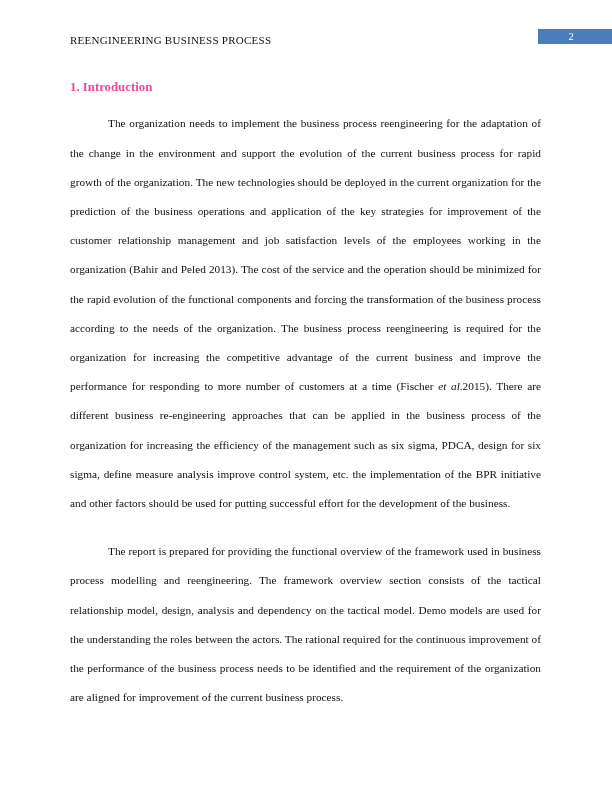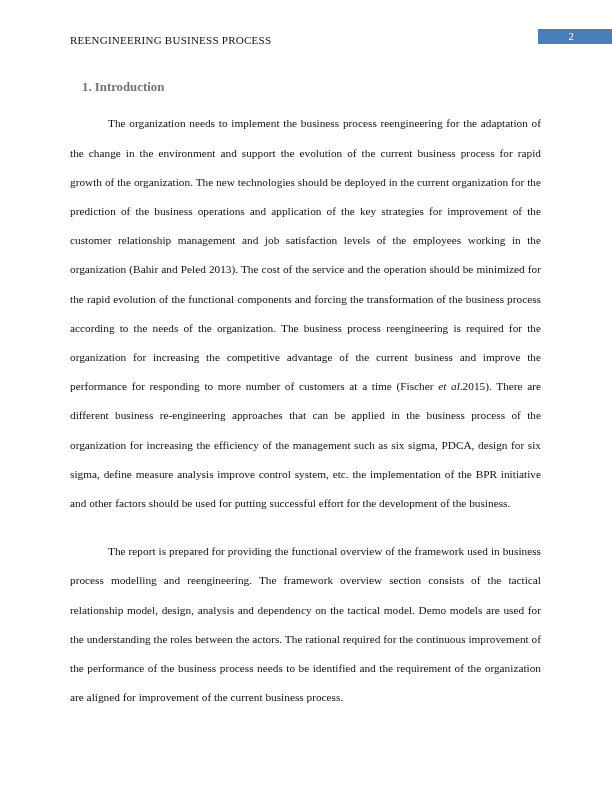--- a/index.html
+++ b/index.html
@@ -61,23 +61,23 @@
   
   #content {
     position: absolute;
     left: 70px;
     top: 80px;
     width: 471px;
   }
   .section-heading {
     font-size: 12.8px;
     font-weight: bold;
-    margin: 0 0 14px 12px;
+    margin: 0 0 14px 0;
     line-height: 1.2;
-    color: #737373;
+    color: #ec4899;
   }
   .body-paragraph {
     margin: 0 0 8px 0;
     font-size: 11.3px;
     line-height: 29.2px;
     text-align: justify;
     text-justify: inter-word;
     text-indent: 38px;
     color: #111111;
     hyphens: manual;

